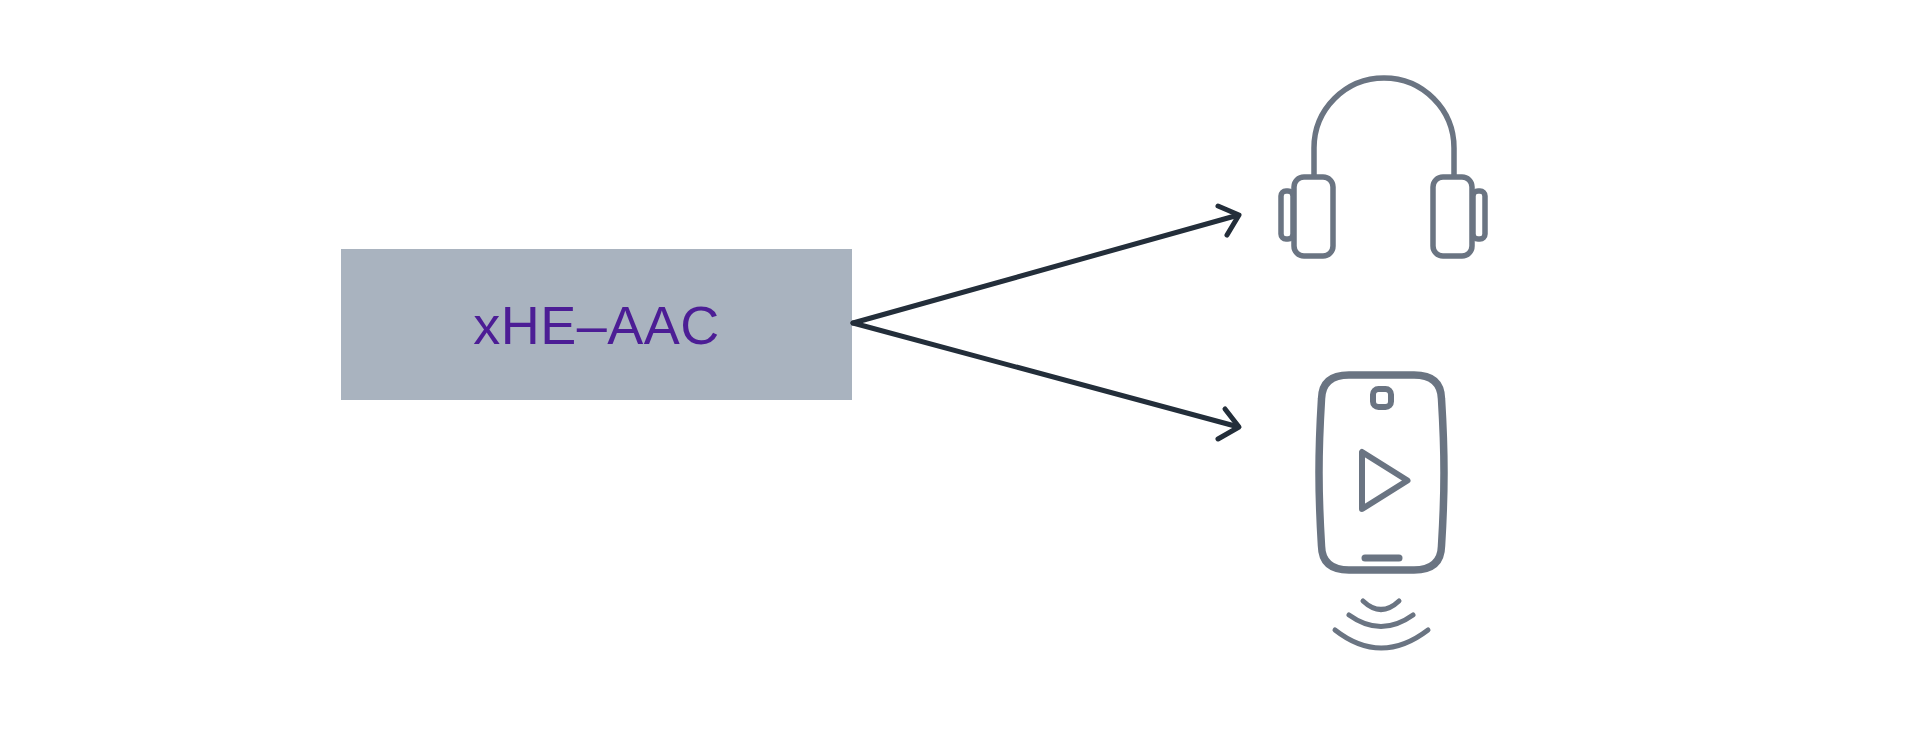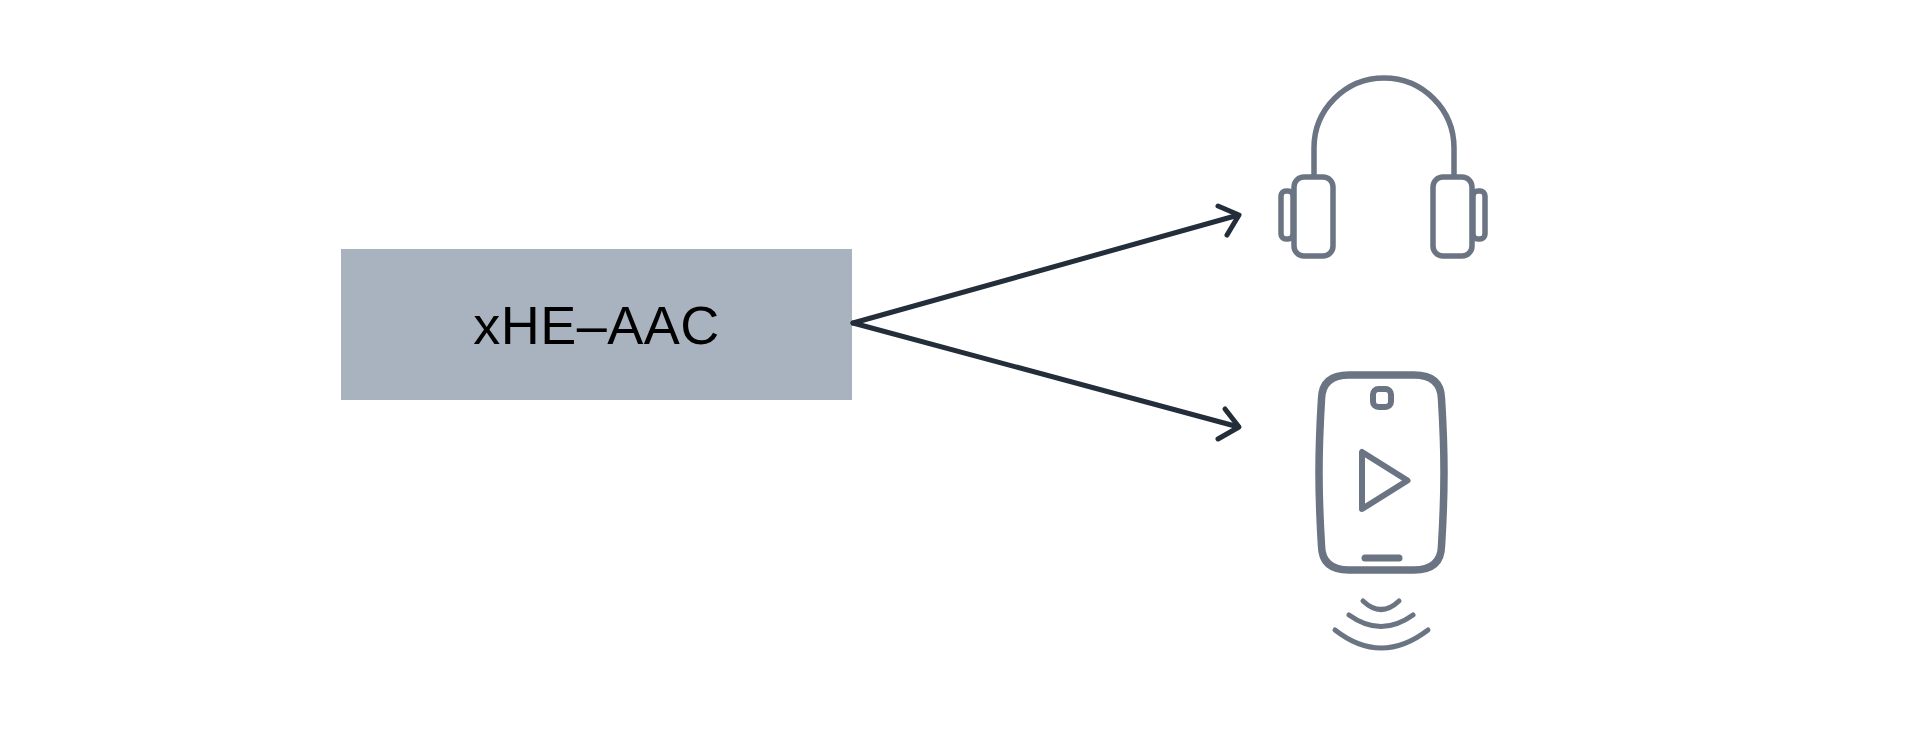--- a/index.html
+++ b/index.html
@@ -47,21 +47,21 @@
     stroke-linecap: round;
     stroke-linejoin: round;
   }
 </style>
 </head>
 <body>
 
 <div class="canvas" style="background-color: rgb(255, 255, 255);">
 
   <div class="codec-box" style="background-color: rgb(169, 179, 191);">
-    <span class="codec-label" style="color: #000000;">xHE–AAC</span>
+    <span class="codec-label" style="color: #4c1d95;">xHE–AAC</span>
   </div>
 
   <svg class="diagram-svg" viewBox="0 0 1920 729" aria-hidden="true">
 
     <g class="stroke-grp" stroke-width="5" style="stroke: rgb(35, 46, 58);">
       <path d="M853 323 L1235 216"></path>
       <path d="M1218 206 L1239 215 L1227 235"></path>
     </g>
 
     <g class="stroke-grp" stroke-width="5" style="stroke: rgb(35, 46, 58);">

